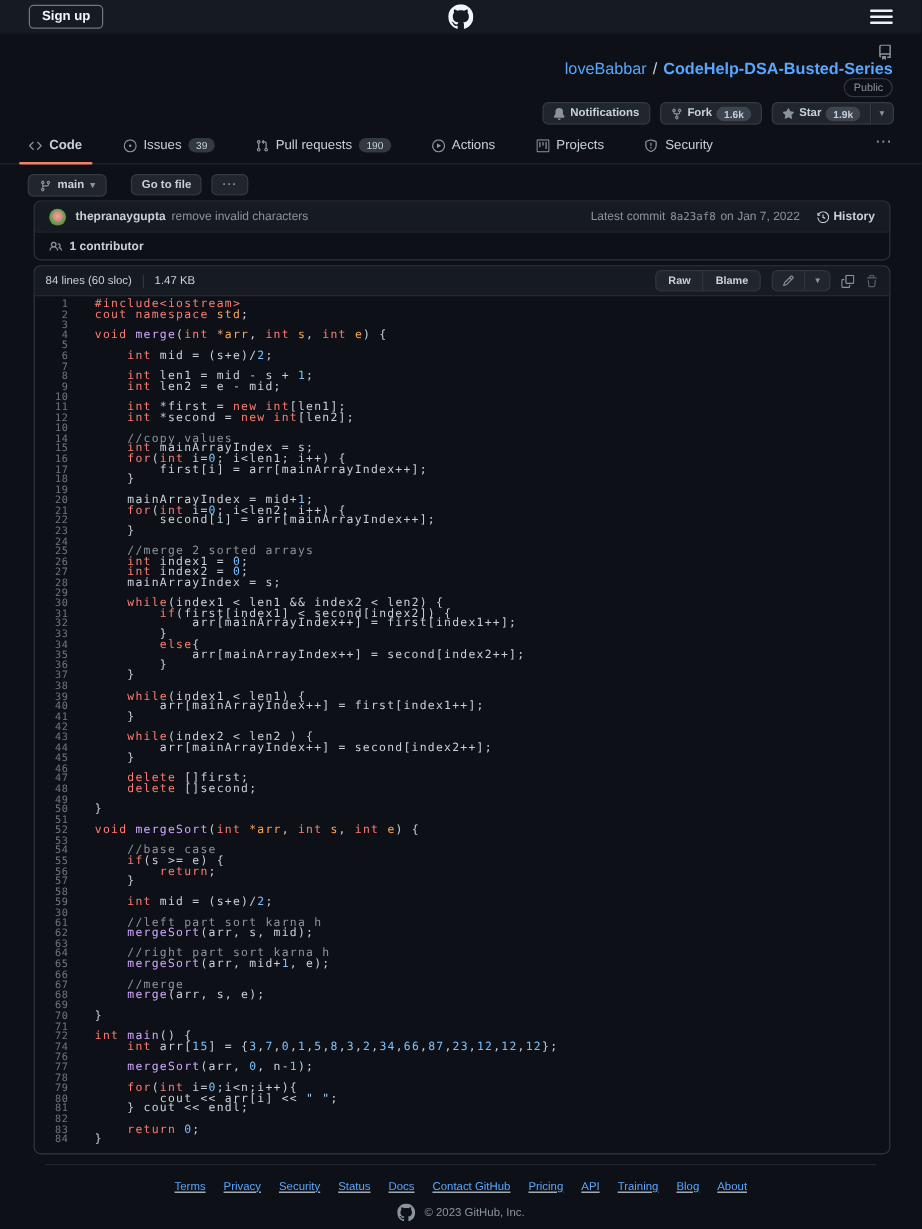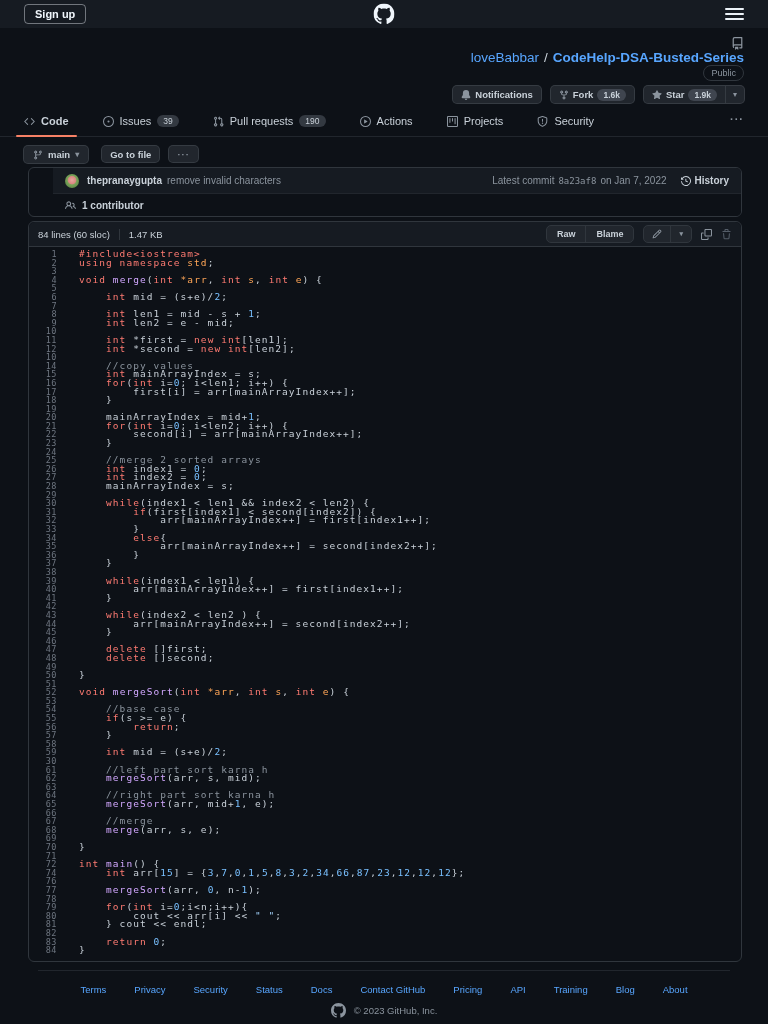--- a/index.html
+++ b/index.html
@@ -51,24 +51,24 @@
 
   
   .file-nav { display:flex; align-items:flex-start; padding:0 23px; margin-top:8px; }
   .branch-btn { gap:5px; padding:3px 9px; }
   .branch-btn .caret { color:#8b949e; font-size:8px; }
   .breadcrumb { margin-left:13px; font-size:10.5px; line-height:13px; flex:1; margin-top:2px; }
   .bc-repo { color:#58a6ff; font-weight:700; text-decoration:none; }
   .bc-sep { color:#c9d1d9; }
   .bc-dir { color:#58a6ff; text-decoration:none; }
   .bc-file { color:#c9d1d9; font-weight:700; display:block; }
-  .nav-actions { display:flex; gap:8px; margin-left:12px; }
-
-  
-  .commit-box { margin:3px 26px 0 28px; border:1px solid #30363d; border-radius:6px; overflow:hidden;padding-left:24px; }
+  .nav-actions { display:flex; gap:8px; margin-left:0;padding-left:20px; }
+
+  
+  .commit-box { margin:3px 26px 0 28px; border:1px solid #30363d; border-radius:6px; overflow:hidden; }
   .commit-head { height:26px; background:#161b22; display:flex; align-items:center; padding:0 12px;
     border-bottom:1px solid #21262d; font-size:10px; }
   .avatar { width:14px; height:14px; border-radius:50%; flex:none; cursor:pointer;
     background:radial-gradient(circle at 50% 44%, #e8a7a0 0%, #d98880 36%, #7aa35a 44%, #4a7a3a 100%); }
   .commit-author { font-weight:700; margin-left:8px; color:#c9d1d9; cursor:pointer; }
   .commit-msg { color:#8b949e; margin-left:5px; cursor:pointer; }
   .commit-meta { margin-left:auto; color:#8b949e; display:flex; align-items:center; gap:4px; }
   .sha { font-family:"DejaVu Sans Mono", monospace; font-size:9px; cursor:pointer; }
   .history-link { display:flex; align-items:center; gap:4px; color:#c9d1d9; font-weight:700; margin-left:14px; cursor:pointer; }
   .history-link .hicon { color:#c9d1d9; }
@@ -92,21 +92,21 @@
   
   .code-area { padding:3px 0 6px; border-radius:0 0 6px 6px; }
   .code-line { display:flex; height:8.6px; }
   .ln { width:28px; flex:none; text-align:right; color:#6e7681; cursor:pointer;
     font-family:"DejaVu Sans Mono", monospace; font-size:8.5px; letter-spacing:.5px; line-height:8.6px; }
   .cd { margin-left:22px; white-space:pre; font-family:"DejaVu Sans Mono", monospace;
     font-size:9.5px; letter-spacing:1.05px; line-height:8.6px; }
 
   
   .footer { margin:8px 38px 0; border-top:1px solid #21262d; padding-top:13px; }
-  .footer-links { display:flex; justify-content:center; gap:28px; }
+  .footer-links { display:flex; justify-content:center; gap:15px;text-decoration:underline; }
   .footer-links a { font-size:9.5px; color:#58a6ff; text-decoration:none; font-weight:500; }
   .footer-bottom { display:flex; justify-content:center; align-items:center; gap:8px; margin-top:8px;
     color:#8b949e; font-size:9.5px; }
   .footer-logo { color:#8b949e; }
 </style>
 </head>
 <body>
 
 <div class="topbar">
   <button class="signup-btn">Sign up</button>
@@ -305,21 +305,21 @@
       </button>
     </div>
   </div>
   <div class="code-area" id="code-area">
       <div class="code-line">
         <span class="ln">1</span>
         <span class="cd"><span style="color: rgb(255, 123, 114);">#include&lt;iostream&gt;</span></span>
       </div>
       <div class="code-line">
         <span class="ln">2</span>
-        <span class="cd"><span style="color: rgb(255, 123, 114);">using namespace </span><span style="color: rgb(255, 166, 87);">std</span><span style="color: rgb(201, 209, 217);">;</span></span>
+        <span class="cd"><span style="color: rgb(255, 123, 114);">cout namespace </span><span style="color: rgb(255, 166, 87);">std</span><span style="color: rgb(201, 209, 217);">;</span></span>
       </div>
       <div class="code-line">
         <span class="ln">3</span>
         <span class="cd"></span>
       </div>
       <div class="code-line">
         <span class="ln">4</span>
         <span class="cd"><span style="color: rgb(255, 123, 114);">void</span><span style="color: rgb(201, 209, 217);"> </span><span style="color: rgb(210, 168, 255);">merge</span><span style="color: rgb(201, 209, 217);">(</span><span style="color: rgb(255, 123, 114);">int</span><span style="color: rgb(201, 209, 217);"> </span><span style="color: rgb(255, 166, 87);">*arr</span><span style="color: rgb(201, 209, 217);">, </span><span style="color: rgb(255, 123, 114);">int</span><span style="color: rgb(201, 209, 217);"> </span><span style="color: rgb(255, 166, 87);">s</span><span style="color: rgb(201, 209, 217);">, </span><span style="color: rgb(255, 123, 114);">int</span><span style="color: rgb(201, 209, 217);"> </span><span style="color: rgb(255, 166, 87);">e</span><span style="color: rgb(201, 209, 217);">) {</span></span>
       </div>
       <div class="code-line">

